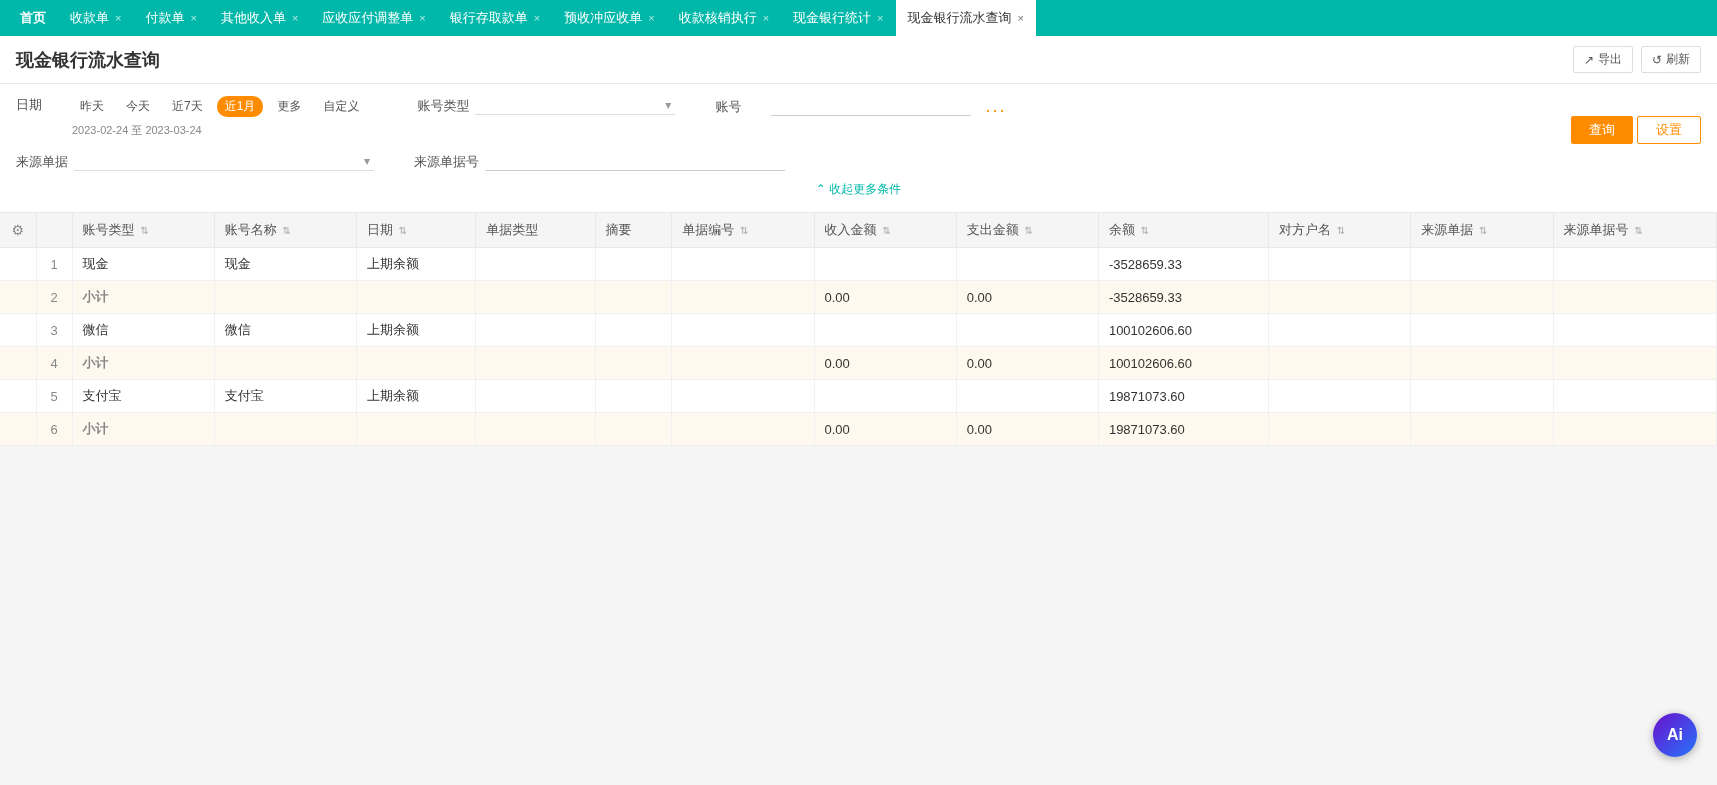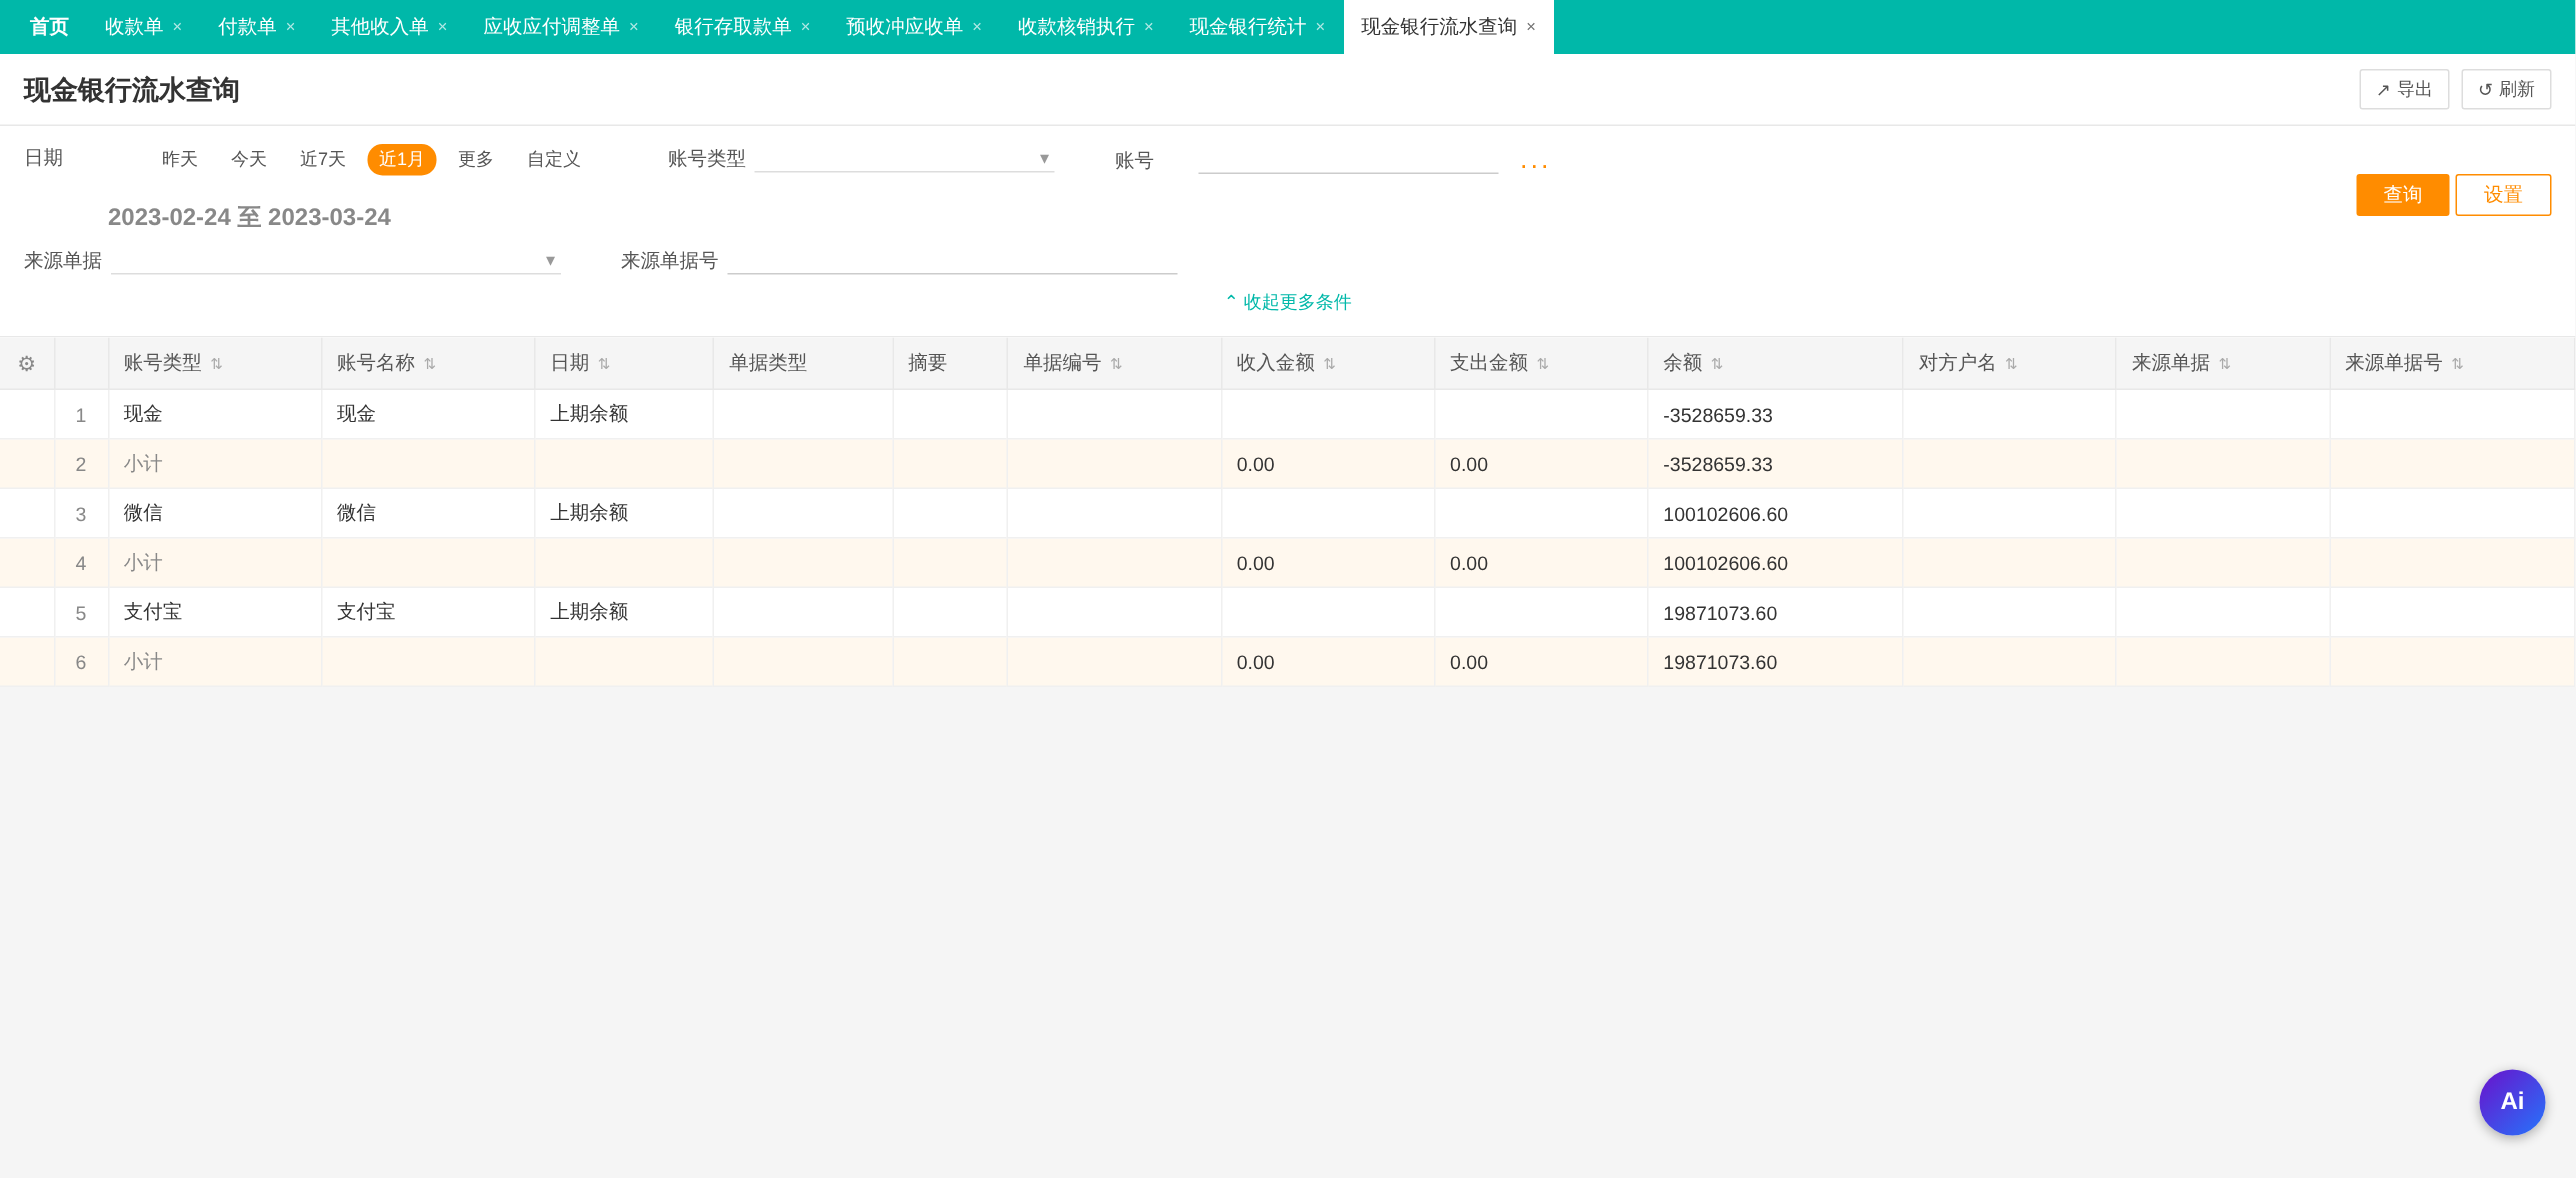--- a/index.html
+++ b/index.html
@@ -75,39 +75,37 @@
       font-size: 13px;
       color: #555;
       min-width: 50px;
       white-space: nowrap;
     }
     .date-options {
       display: flex;
       align-items: center;
       gap: 6px;
       flex-wrap: wrap;
-      margin-left: 28px;
     }
     .date-opt {
       padding: 2px 8px;
       cursor: pointer;
       border-radius: 10px;
       font-size: 12px;
       color: #555;
     }
     .date-opt.selected {
       background: #ff8c00;
       color: #fff;
       border-radius: 10px;
     }
     .date-range {
-      font-size: 16px;
+      font-size: 11px;
       color: #888;
-      margin-top: 18px;
-      font-weight: bold;
+      margin-top: 6px;
     }
     .filter-select {
       border: none;
       border-bottom: 1px solid #ddd;
       outline: none;
       font-size: 12px;
       padding: 2px 20px 2px 4px;
       min-width: 200px;
       background: transparent;
       color: #333;
@@ -198,21 +196,21 @@
       background: #fff8ee;
     }
     tbody td {
       padding: 7px 10px;
       border-right: 1px solid #f0f0f0;
       color: #333;
       white-space: nowrap;
     }
     tbody td.number { }
     tbody td.row-num { color: #888; text-align: center; }
-    tbody td.orange { color: #ff8c00; }
+    tbody td.orange { color: #ff8c00; font-weight: bold; }
     tbody td.subtotal-label { color: #888; }
 
     .gear-icon { color: #888; font-size: 14px; cursor: pointer; }
     .th-gear { text-align: center; width: 36px; }
     .underline-input {
       border: none;
       border-bottom: 1px solid #ccc;
       outline: none;
       min-width: 280px;
       padding: 2px 4px;

